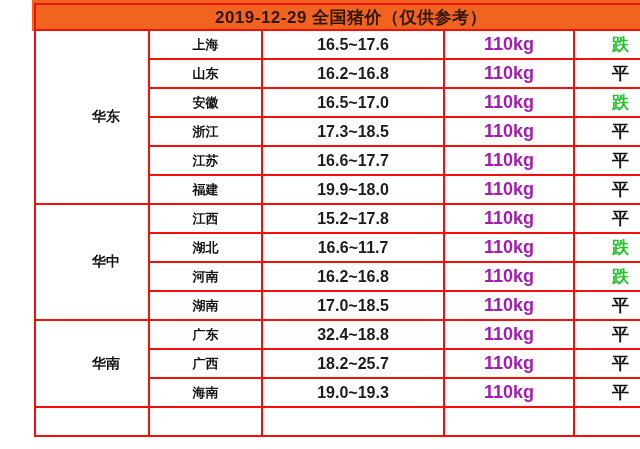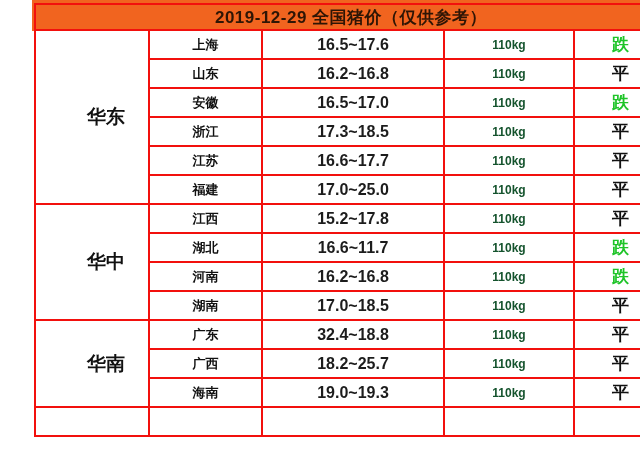--- a/index.html
+++ b/index.html
@@ -42,37 +42,37 @@
   td.caption{
     background:var(--orange);
     height:24px;
     color:var(--title);
     font-size:17px;
     font-weight:bold;
     letter-spacing:0.5px;
   }
   tr.data-row{height:29px;}
   td.region{
-    font-size:19px;
+    font-size:14px;
     font-weight:bold;
     padding-left:28px;
   }
   td.province{
     font-size:13px;
     font-weight:bold;
   }
   td.price{
     font-size:16px;
     font-weight:bold;
     color:#1c1c1c;
   }
   td.weight{
-    font-size:12px;
+    font-size:18px;
     font-weight:bold;
-    color:#14532d;
+    color:#a21caf;
   }
   td.trend{
     font-size:17px;
     font-weight:bold;
   }
 </style>
 </head>
 <body>
 
 <div class="page">
@@ -118,21 +118,21 @@
       <td class="trend" style="color: rgb(17, 17, 17);">平</td>
     </tr>
     <tr class="data-row">
       <td class="province">江苏</td>
       <td class="price">16.6~17.7</td>
       <td class="weight">110kg</td>
       <td class="trend" style="color: rgb(17, 17, 17);">平</td>
     </tr>
     <tr class="data-row">
       <td class="province">福建</td>
-      <td class="price">17.0~25.0</td>
+      <td class="price">19.9~18.0</td>
       <td class="weight">110kg</td>
       <td class="trend" style="color: rgb(17, 17, 17);">平</td>
     </tr>
 
     <tr class="data-row">
       <td class="region" rowspan="4">华中</td>
       <td class="province">江西</td>
       <td class="price">15.2~17.8</td>
       <td class="weight">110kg</td>
       <td class="trend" style="color: rgb(17, 17, 17);">平</td>

